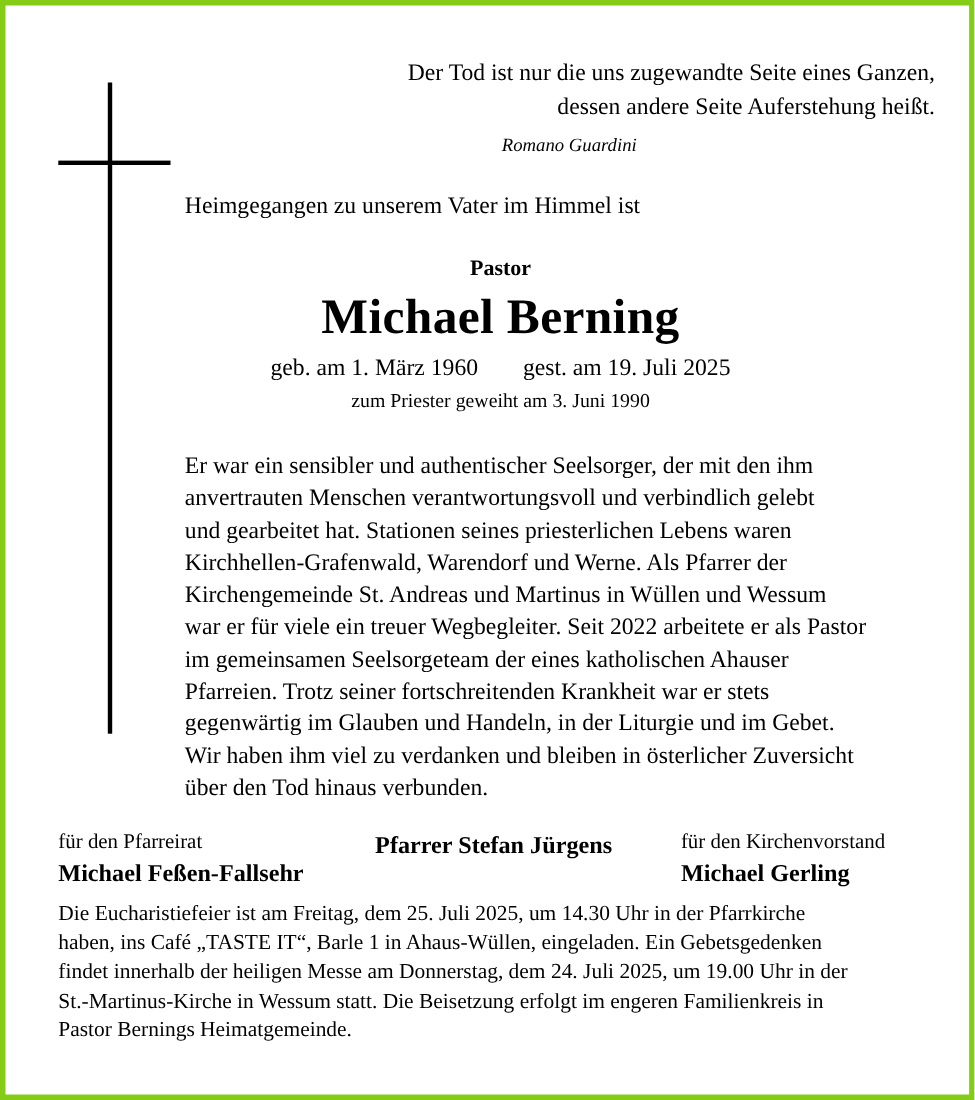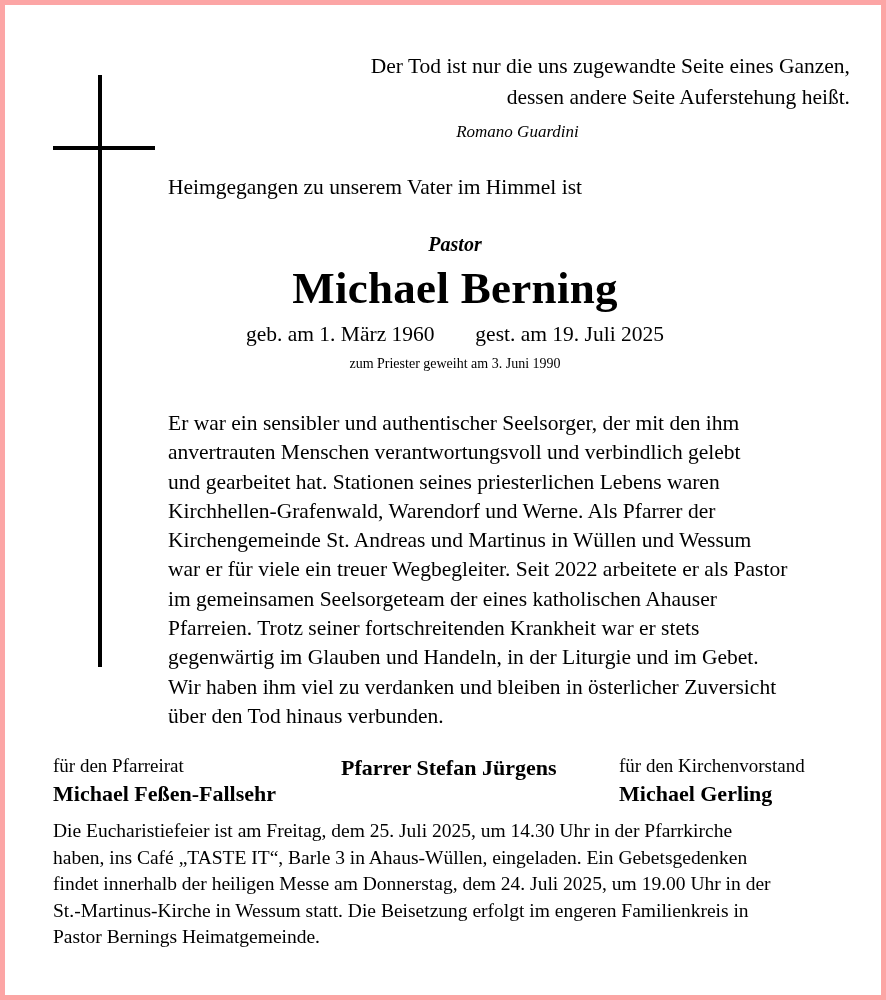--- a/index.html
+++ b/index.html
@@ -11,21 +11,21 @@
     font-family: "Liberation Serif", "DejaVu Serif", serif;
     color: #000000;
   }
 
   #obituary-card {
     position: relative;
     width: 886px;
     height: 1000px;
     box-sizing: border-box;
     background: #ffffff;
-    border: 5px solid #fca5a5;
+    border: 5px solid #84cc16;
     overflow: hidden;
   }
 
   
   #cross {
     position: absolute;
     left: 0;
     top: 0;
     width: 200px;
     height: 700px;
@@ -83,40 +83,39 @@
     position: absolute;
     left: 100px;
     top: 226px;
     width: 700px;
     text-align: center;
   }
   .name-title {
     font-size: 20px;
     font-weight: bold;
     line-height: 27px;
-    font-style: italic;
   }
   .name-full {
     font-size: 45px;
     font-weight: bold;
     line-height: 56px;
     letter-spacing: 0.3px;
     margin-top: 2px;
   }
   .name-dates {
     font-size: 21.5px;
     line-height: 30px;
     margin-top: 3px;
   }
   .date-gap {
     display: inline-block;
     width: 30px;
   }
   .name-ordination {
-    font-size: 14px;
+    font-size: 18px;
     line-height: 30px;
   }
 
   
   #body-paragraph {
     position: absolute;
     left: 163px;
     top: 404px;
     width: 700px;
   }
@@ -217,19 +216,19 @@
       <div class="sig-name">Pfarrer Stefan Jürgens</div>
     </div>
     <div class="sig-col sig-col-3">
       <div class="sig-role">für den Kirchenvorstand</div>
       <div class="sig-name">Michael Gerling</div>
     </div>
   </div>
 
   <div id="footer-block">
     <div class="footer-line">Die Eucharistiefeier ist am Freitag, dem 25. Juli 2025, um 14.30 Uhr in der Pfarrkirche</div>
-    <div class="footer-line">haben, ins Café „TASTE IT“,  Barle 3 in Ahaus-Wüllen, eingeladen. Ein Gebetsgedenken</div>
+    <div class="footer-line">haben, ins Café „TASTE IT“,  Barle 1 in Ahaus-Wüllen, eingeladen. Ein Gebetsgedenken</div>
     <div class="footer-line">findet innerhalb der heiligen Messe am Donnerstag, dem 24. Juli 2025, um 19.00 Uhr in der</div>
     <div class="footer-line">St.-Martinus-Kirche in Wessum statt. Die Beisetzung erfolgt im engeren Familienkreis in</div>
     <div class="footer-line">Pastor Bernings Heimatgemeinde.</div>
   </div>
 
 </div>
 
 </body></html>

